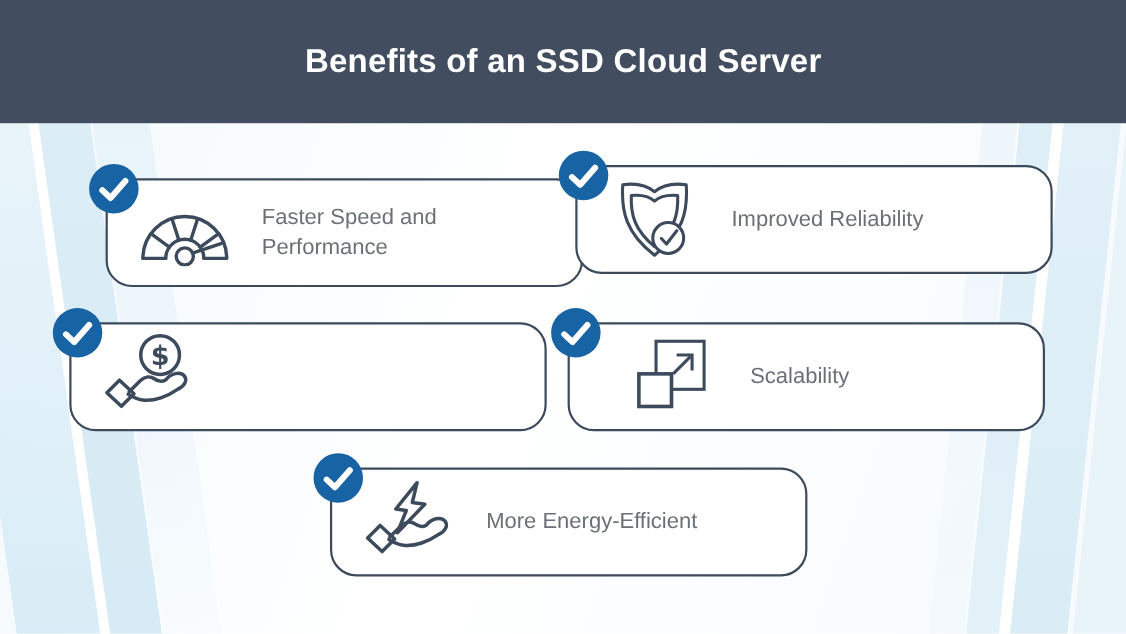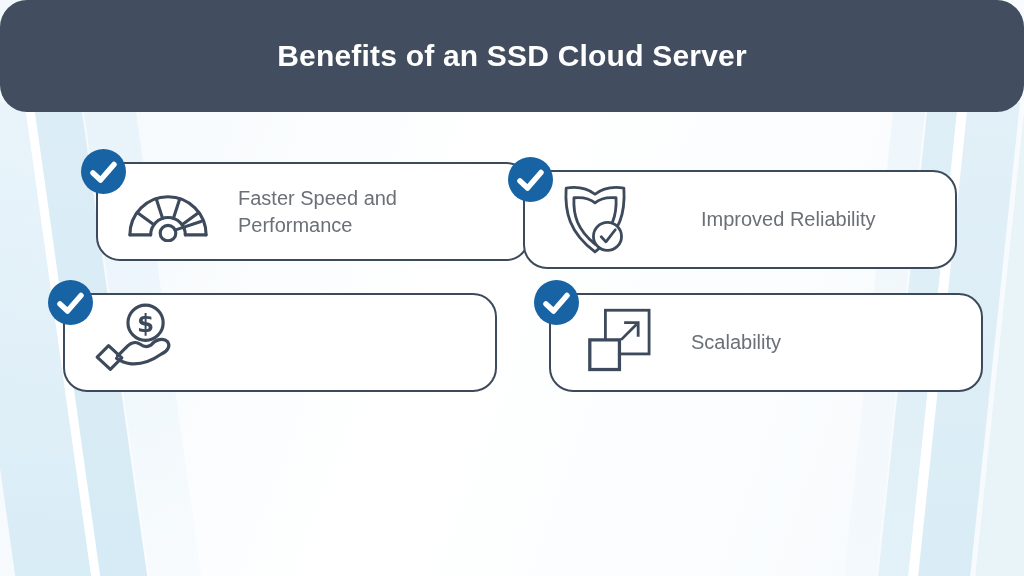--- a/index.html
+++ b/index.html
@@ -4,21 +4,21 @@
 <style>
   html,body{margin:0;padding:0;}
   .canvas{
     position:relative;width:1024px;height:576px;overflow:hidden;
     background:linear-gradient(110deg,#f2f8fc 0%,#ffffff 45%,#f6fafd 100%);
     font-family:"Liberation Sans",sans-serif;
   }
   
   .header{
     position:absolute;top:0;left:0;right:0;height:112px;background:#424e60;
-    display:flex;align-items:center;justify-content:center;z-index:5;border-radius:27px;
+    display:flex;align-items:center;justify-content:center;z-index:5;
   }
   .page-title{color:#ffffff;font-size:30px;font-weight:bold;letter-spacing:.2px;margin:0;}
   
   .bg-stripes{position:absolute;top:112px;left:0;right:0;bottom:0;z-index:0;}
   .stripe-group{position:absolute;top:0;bottom:0;left:0;right:0;}
   .sg-left{transform:skewX(8deg);transform-origin:0 0;}
   .sg-right{transform:skewX(-6deg);transform-origin:0 0;}
   .stripe{position:absolute;top:-10px;bottom:-10px;}
   .sL1{left:-50px;width:76px;background:linear-gradient(180deg,rgba(221,238,247,.45),rgba(214,235,246,.95));}
   .sL2{left:26px;width:9px;background:#ffffff;}
@@ -29,23 +29,23 @@
   .sR3{left:957px;width:10px;background:#ffffff;}
   .sR4{left:967px;width:52px;background:linear-gradient(180deg,#e2f0f8,#d9ecf5);}
   .sR5{left:1024px;width:80px;background:#e9f4f9;}
   
   .card{
     position:absolute;width:434px;height:99px;box-sizing:border-box;
     background:#ffffff;border:2px solid #3d4a5c;border-radius:24px;
     display:flex;align-items:center;z-index:2;
   }
   .card-speed{left:63px;top:162px;margin-left:33px;}
-  .card-reliability{left:523px;top:170px;gap:36px;}
+  .card-reliability{left:523px;top:150px;}
   .card-cost{left:63px;top:293px;}
-  .card-scalability{left:549px;top:293px;}
+  .card-scalability{left:516px;top:293px;padding-left:24px;}
   .card-energy{left:300px;top:425px;}
   .badge{
     position:absolute;left:-17px;top:-15px;width:45px;height:45px;border-radius:50%;
     background:#1763a4;display:flex;align-items:center;justify-content:center;
   }
   .icon-box{width:140px;flex:0 0 140px;display:flex;align-items:center;justify-content:center;}
   .card-label{color:#6b6f76;font-size:20px;line-height:27px;max-width:248px;}
 </style>
 </head>
 <body>
@@ -134,14 +134,29 @@
       <svg width="78" height="78" viewBox="0 0 100 100" fill="none" stroke="#3d4a5c" stroke-width="3.6" stroke-linejoin="miter">
         <rect x="30" y="8" width="56" height="56"></rect>
         <rect x="10" y="46" width="38" height="38" fill="#ffffff" stroke-width="4.2"></rect>
         <path d="M50 46 L70 26"></path>
         <path d="M54 24 H72 V42"></path>
       </svg>
     </span>
     <span class="card-label">Scalability</span>
   </div>
 
+  <div class="card card-energy">
+    <span class="badge">
+      <svg width="45" height="45" viewBox="0 0 45 45">
+        <polyline points="12,24 19.5,31 33,15.5" fill="none" stroke="#ffffff" stroke-width="5.5" stroke-linecap="round" stroke-linejoin="round"></polyline>
+      </svg>
+    </span>
+    <span class="icon-box">
+      <svg width="88" height="88" viewBox="0 0 100 100" fill="none" stroke="#3d4a5c" stroke-width="3.6" stroke-linecap="round" stroke-linejoin="round">
+        <path d="M54 8 L36 38 L47 38 L41 62 L65 29 L52 29 Z" transform="rotate(8 50 38)"></path>
+        <path d="M7 66 L20 53 L35 67 L22 80 Z"></path>
+        <path d="M30 65 L42 53 C46.5 49 52 48.5 56 51.5 C60 54.5 64 55 68 52.5 C73 46 82.5 43.5 87 48.5 C90.5 53 87.5 59 80 62.5 C70 69.5 56 75 44 73.5 C38.5 72.8 33 70 29 67.5"></path>
+      </svg>
+    </span>
+    <span class="card-label">More Energy-Efficient</span>
+  </div>
 
 </div>
 
 </body></html>

